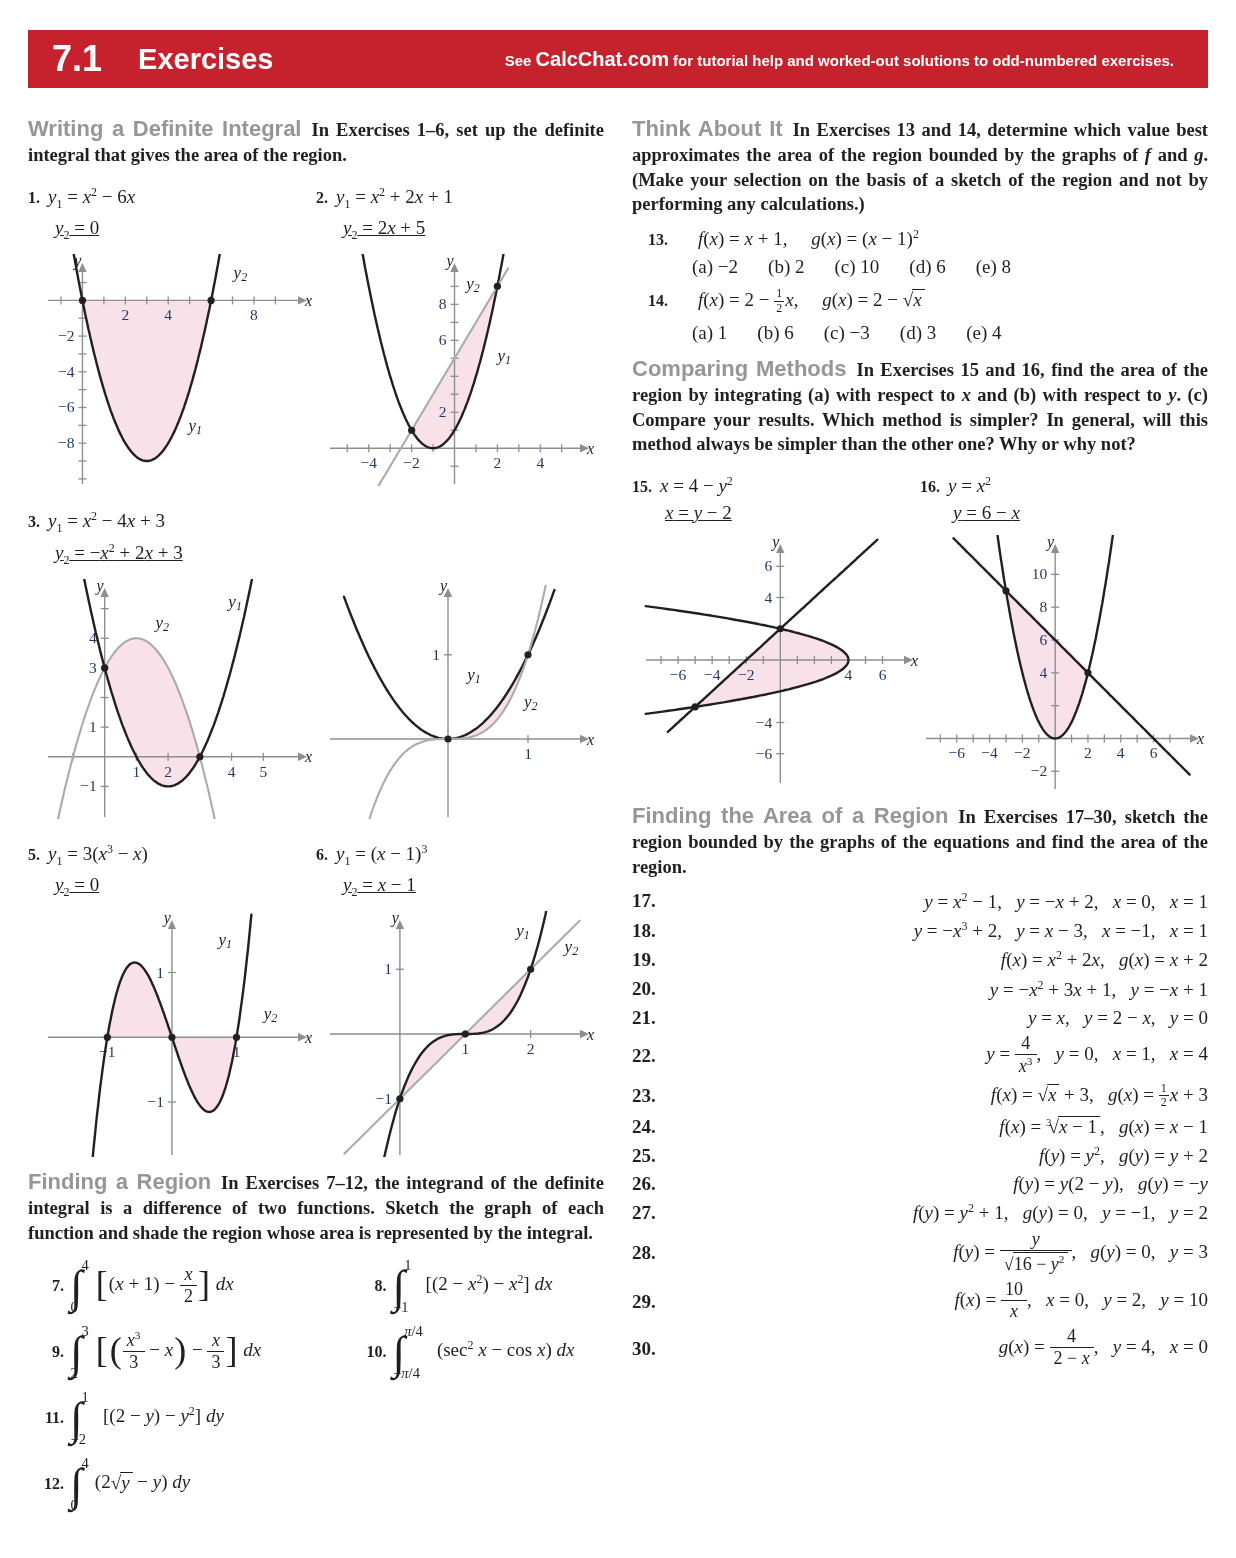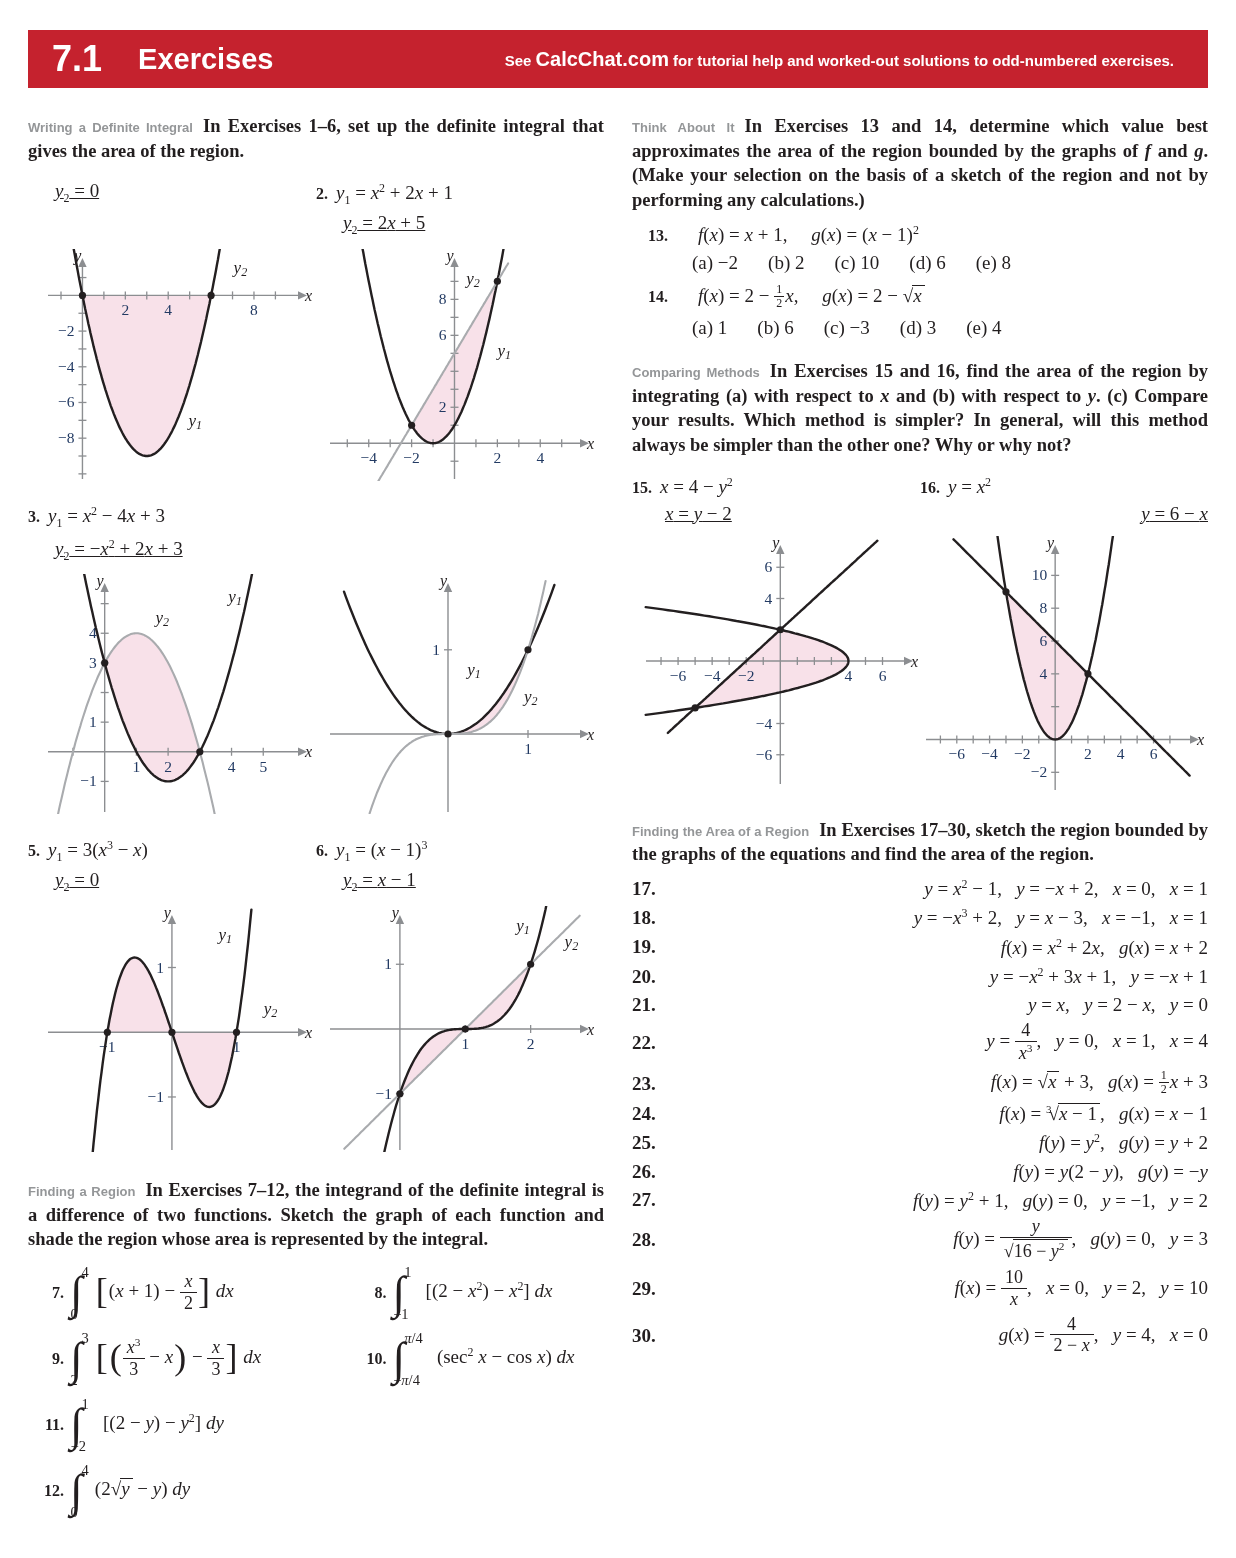--- a/index.html
+++ b/index.html
@@ -9,22 +9,22 @@
   .banner{margin:30px 28px 0;background:#c5222e;height:58px;display:flex;align-items:center;
           padding:0 24px;box-sizing:border-box;font-family:"Liberation Sans","DejaVu Sans",sans-serif;color:#fff;}
   .b-num{font-size:36px;font-weight:bold;}
   .b-title{font-size:29px;font-weight:bold;margin-left:36px;}
   .b-note{margin-left:auto;margin-right:10px;font-size:15px;font-weight:bold;white-space:nowrap;}
   .b-brand{font-size:20px;}
   
   .cols{display:flex;gap:28px;margin:26px 28px 0;}
   .col{width:576px;min-width:0;}
   .instr{margin:0 0 10px;font-size:18.5px;font-weight:bold;line-height:1.33;text-align:justify;}
-  .instr.mt{margin-top:20px;}
-  .shead{font-family:"Liberation Sans","DejaVu Sans",sans-serif;color:#949698;font-size:13px;margin-right:10px;}
+  .instr.mt{margin-top:4px;}
+  .shead{font-family:"Liberation Sans","DejaVu Sans",sans-serif;color:#949698;font-size:22px;margin-right:10px;}
   
   .exnum{font-weight:bold;margin-right:8px;}
   .eq{font-size:19px;}
   sup{font-size:0.63em;}
   sub{font-size:0.63em;}
   .ex-pair-row{display:flex;margin:12px 0 2px;}
   .ex{width:50%;}
   .exline{margin:5px 0;}
   .cont{padding-left:27px;text-decoration:underline;}
   .graph-row{display:flex;justify-content:space-between;padding:4px 8px 2px 18px;margin-bottom:4px;}
@@ -79,20 +79,21 @@
   </div>
 
   <div class="cols">
 
     <div class="col">
 
       <p class="instr"><span class="shead">Writing a Definite Integral</span><span>In Exercises 1–6, set up the definite integral that gives the area of the region.</span></p>
 
       <div class="ex-pair-row">
         <div class="ex">
+          <div class="exline"><span class="exnum">1.</span><span class="eq"><i>y</i><sub>1</sub> = <i>x</i><sup>2</sup> − 6<i>x</i></span></div>
           <div class="exline cont"><span class="eq"><i>y</i><sub>2</sub> = 0</span></div>
         </div>
         <div class="ex">
           <div class="exline"><span class="exnum">2.</span><span class="eq"><i>y</i><sub>1</sub> = <i>x</i><sup>2</sup> + 2<i>x</i> + 1</span></div>
           <div class="exline cont"><span class="eq"><i>y</i><sub>2</sub> = 2<i>x</i> + 5</span></div>
         </div>
       </div>
 
       <div class="graph-row">
         <div class="graph"><svg width="268" height="232" viewBox="0 0 268 232">
@@ -414,21 +415,21 @@
 
       <p class="instr mt"><span class="shead">Comparing Methods</span><span>In Exercises 15 and 16, find the area of the region by integrating (a) with respect to <i>x</i> and (b) with respect to <i>y</i>. (c) Compare your results. Which method is simpler? In general, will this method always be simpler than the other one? Why or why not?</span></p>
 
       <div class="ex-pair-row">
         <div class="ex">
           <div class="exline"><span class="exnum">15.</span><span class="eq"><i>x</i> = 4 − <i>y</i><sup>2</sup></span></div>
           <div class="exline cont" style="padding-left:33px;"><span class="eq"><i>x</i> = <i>y</i> − 2</span></div>
         </div>
         <div class="ex">
           <div class="exline"><span class="exnum">16.</span><span class="eq"><i>y</i> = <i>x</i><sup>2</sup></span></div>
-          <div class="exline cont" style="padding-left:33px;text-align:right;"><span class="eq"><i>y</i> = 6 − <i>x</i></span></div>
+          <div class="exline cont" style="padding-left:33px;"><span class="eq"><i>y</i> = 6 − <i>x</i></span></div>
         </div>
       </div>
 
       <div class="graph-row rt">
         <div class="graph"><svg width="276" height="250" viewBox="0 0 276 250">
               <path d="M51.1 171.9L55.3 171.2L59.5 170.6L63.6 169.9L67.7 169.3L71.7 168.6L75.6 168.0L79.5 167.3L83.3 166.7L87.0 166.0L90.7 165.4L94.4 164.7L98.0 164.1L101.5 163.4L104.9 162.8L108.3 162.1L111.7 161.5L115.0 160.8L118.2 160.2L121.4 159.5L124.5 158.9L127.5 158.2L130.5 157.6L133.4 156.9L136.3 156.3L139.1 155.6L141.9 154.9L144.5 154.3L147.2 153.6L149.8 153.0L152.3 152.3L154.7 151.7L157.1 151.0L159.5 150.4L161.7 149.7L164.0 149.1L166.1 148.4L168.2 147.8L170.3 147.1L172.2 146.5L174.2 145.8L176.0 145.2L177.8 144.5L179.6 143.9L181.3 143.2L182.9 142.6L184.4 141.9L186.0 141.3L187.4 140.6L188.8 140.0L190.1 139.3L191.4 138.7L192.6 138.0L193.8 137.4L194.9 136.7L195.9 136.1L196.9 135.4L197.8 134.8L198.6 134.1L199.4 133.5L200.2 132.8L200.9 132.2L201.5 131.5L202.0 130.9L202.6 130.2L203.0 129.6L203.4 128.9L203.7 128.3L204.0 127.6L204.2 127.0L204.3 126.3L204.4 125.7L204.4 125.0L204.4 124.3L204.3 123.7L204.2 123.0L204.0 122.4L203.7 121.7L203.4 121.1L203.0 120.4L202.6 119.8L202.0 119.1L201.5 118.5L200.9 117.8L200.2 117.2L199.4 116.5L198.6 115.9L197.8 115.2L196.9 114.6L195.9 113.9L194.9 113.3L193.8 112.6L192.6 112.0L191.4 111.3L190.1 110.7L188.8 110.0L187.4 109.4L186.0 108.7L184.4 108.1L182.9 107.4L181.3 106.8L179.6 106.1L177.8 105.5L176.0 104.8L174.2 104.2L172.2 103.5L170.3 102.9L168.2 102.2L166.1 101.6L164.0 100.9L161.7 100.3L159.5 99.6L157.1 99.0L154.7 98.3L152.3 97.7L149.8 97.0L147.2 96.4L144.5 95.7L141.9 95.1L139.1 94.4L136.3 93.8L136.3 93.8L135.6 94.4L134.9 95.1L134.2 95.7L133.5 96.4L132.7 97.0L132.0 97.7L131.3 98.3L130.6 99.0L129.9 99.6L129.2 100.3L128.5 100.9L127.8 101.6L127.1 102.2L126.4 102.9L125.6 103.5L124.9 104.2L124.2 104.8L123.5 105.5L122.8 106.1L122.1 106.8L121.4 107.4L120.7 108.1L120.0 108.7L119.3 109.4L118.5 110.0L117.8 110.7L117.1 111.3L116.4 112.0L115.7 112.6L115.0 113.3L114.3 113.9L113.6 114.6L112.9 115.2L112.2 115.9L111.5 116.5L110.7 117.2L110.0 117.8L109.3 118.5L108.6 119.1L107.9 119.8L107.2 120.4L106.5 121.1L105.8 121.7L105.1 122.4L104.4 123.0L103.6 123.7L102.9 124.3L102.2 125.0L101.5 125.7L100.8 126.3L100.1 127.0L99.4 127.6L98.7 128.3L98.0 128.9L97.3 129.6L96.5 130.2L95.8 130.9L95.1 131.5L94.4 132.2L93.7 132.8L93.0 133.5L92.3 134.1L91.6 134.8L90.9 135.4L90.2 136.1L89.4 136.7L88.7 137.4L88.0 138.0L87.3 138.7L86.6 139.3L85.9 140.0L85.2 140.6L84.5 141.3L83.8 141.9L83.1 142.6L82.3 143.2L81.6 143.9L80.9 144.5L80.2 145.2L79.5 145.8L78.8 146.5L78.1 147.1L77.4 147.8L76.7 148.4L76.0 149.1L75.2 149.7L74.5 150.4L73.8 151.0L73.1 151.7L72.4 152.3L71.7 153.0L71.0 153.6L70.3 154.3L69.6 154.9L68.9 155.6L68.1 156.3L67.4 156.9L66.7 157.6L66.0 158.2L65.3 158.9L64.6 159.5L63.9 160.2L63.2 160.8L62.5 161.5L61.8 162.1L61.0 162.8L60.3 163.4L59.6 164.1L58.9 164.7L58.2 165.4L57.5 166.0L56.8 166.7L56.1 167.3L55.4 168.0L54.7 168.6L54.0 169.3L53.2 169.9L52.5 170.6L51.8 171.2L51.1 171.9Z" fill="#f8e1e9" stroke="none"></path>
               <line x1="2" y1="125" x2="260" y2="125" stroke="#8c8e91" stroke-width="1.4"></line>
               <polygon points="260,120.8 260,129.2 269,125" fill="#8c8e91"></polygon>
               <line x1="136.2962962962963" y1="248" x2="136.2962962962963" y2="18" stroke="#8c8e91" stroke-width="1.4"></line>
               <polygon points="132.09629629629632,18 140.4962962962963,18 136.2962962962963,9" fill="#8c8e91"></polygon>

